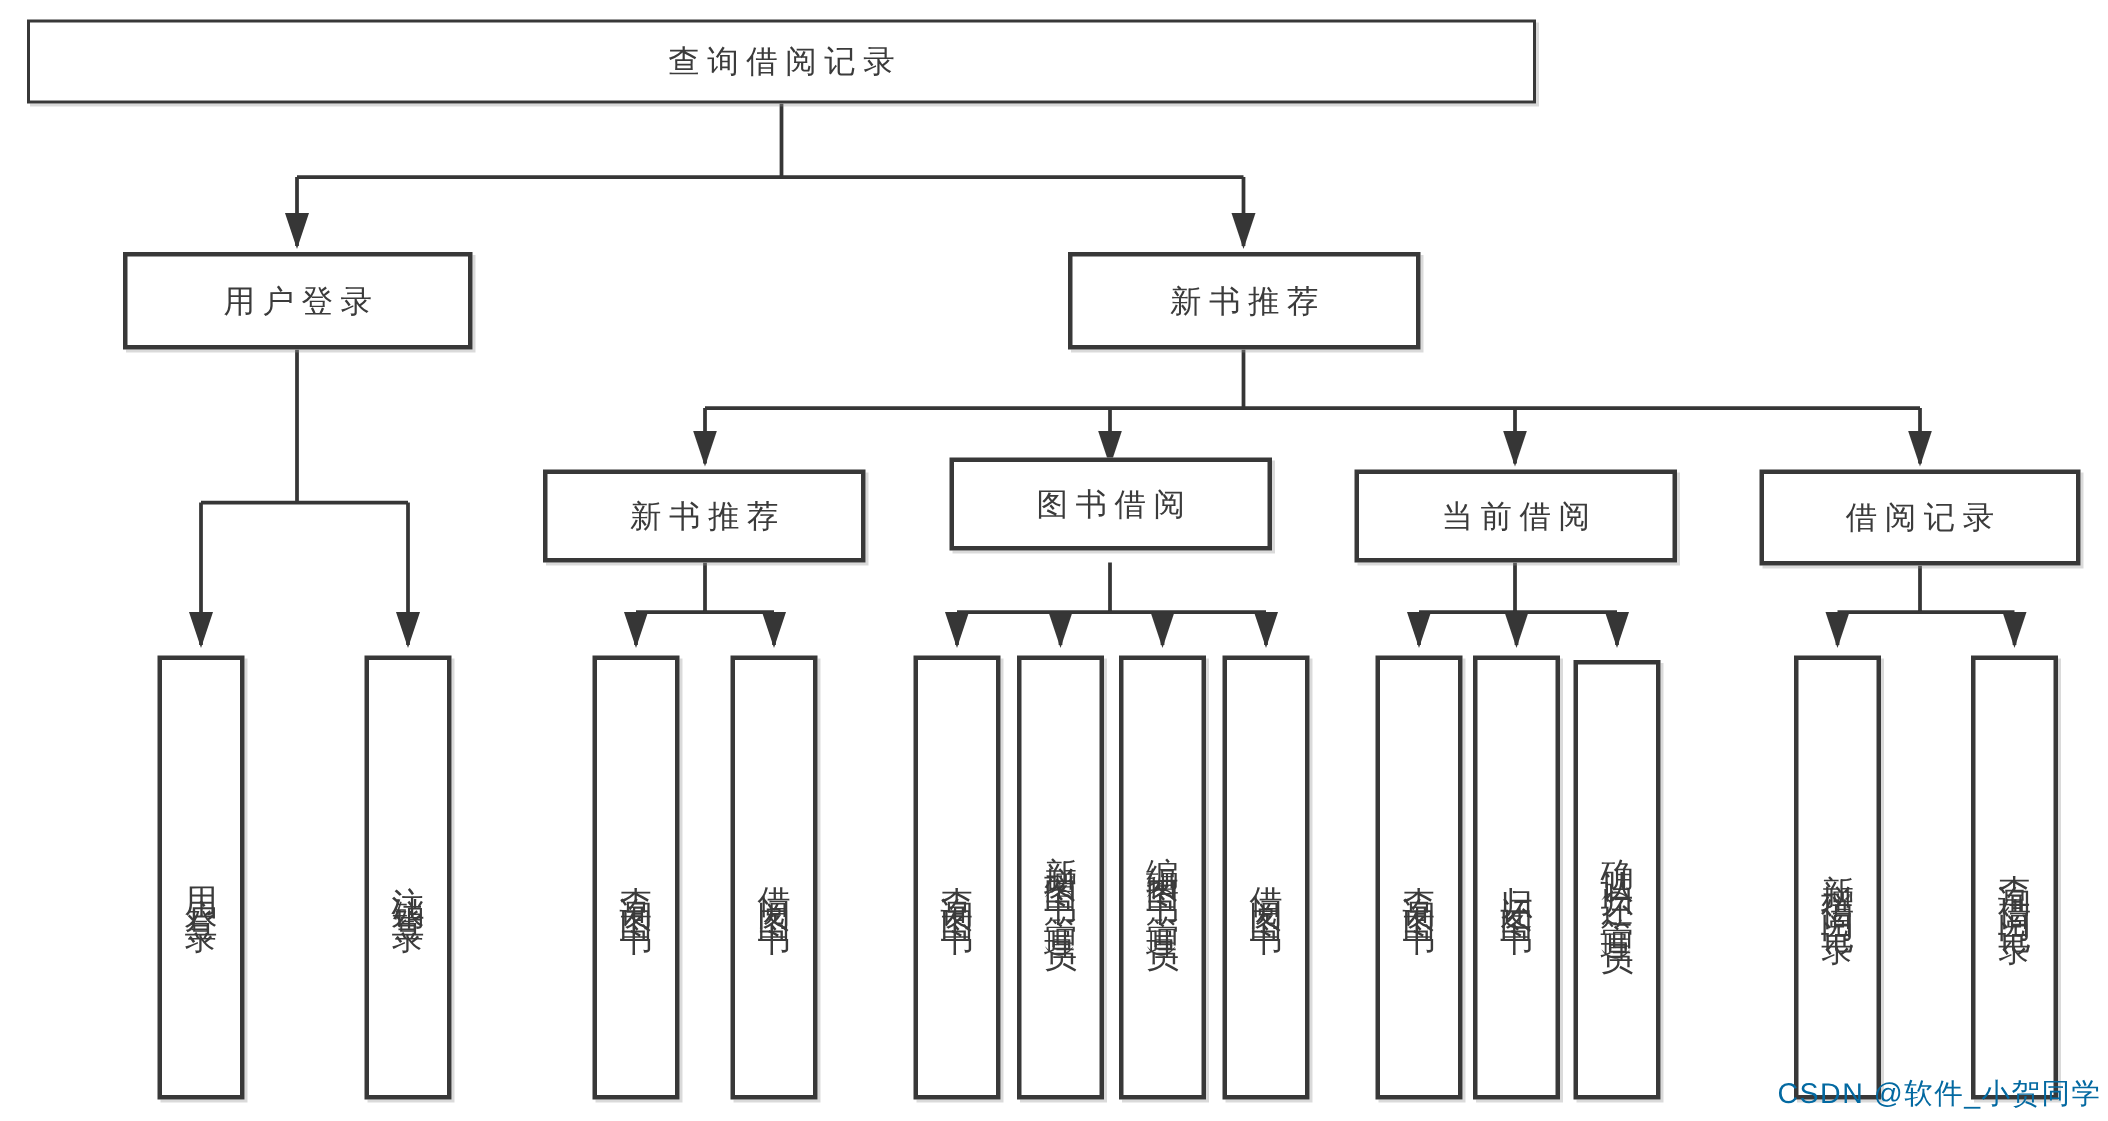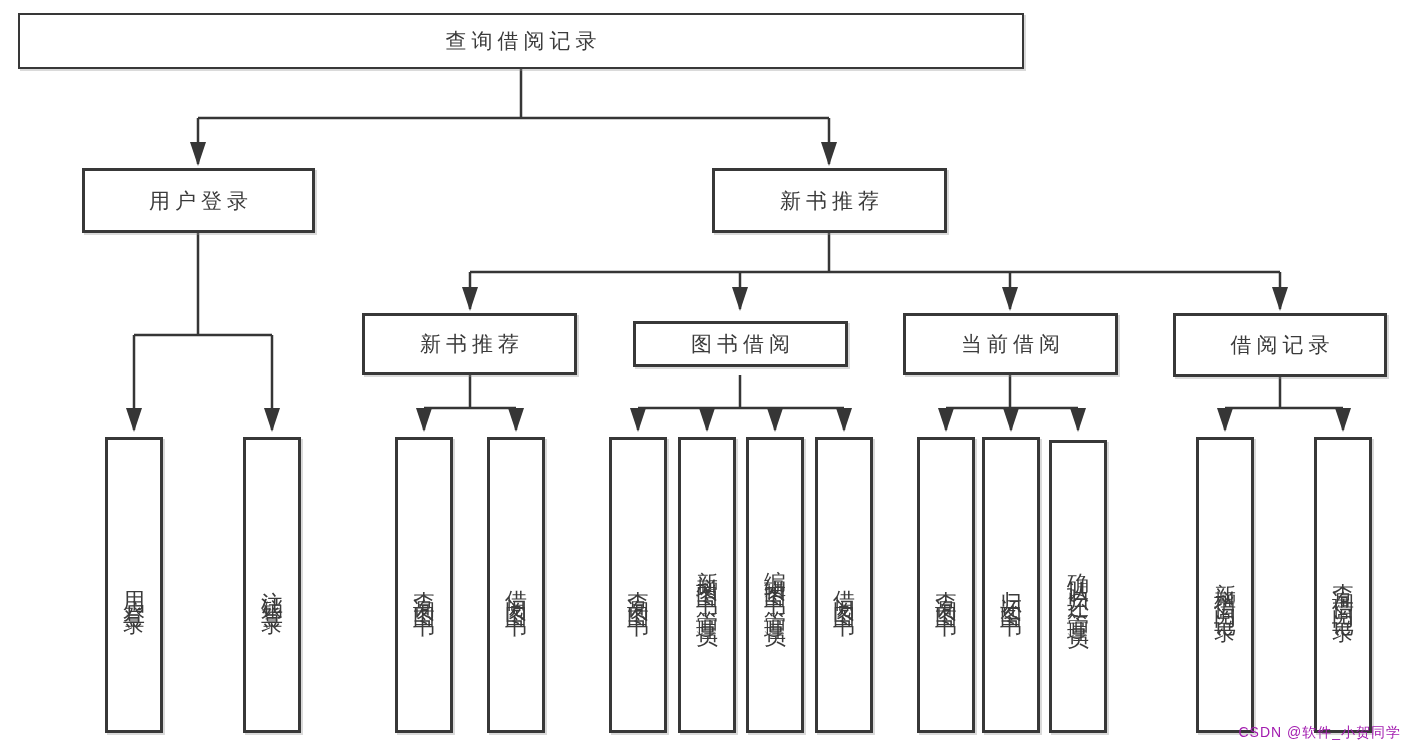--- a/index.html
+++ b/index.html
@@ -48,22 +48,22 @@
     letter-spacing: 8px;
     margin-bottom: -8px; 
     line-height: 1;
     white-space: nowrap;
     color: #3b3b3b;
   }
   .watermark {
     position: absolute;
     right: 4px;
     bottom: 5px;
-    font-size: 14px;
-    color: #a21caf;
+    font-size: 19px;
+    color: #0369a1;
     letter-spacing: 1px;
     white-space: nowrap;
     z-index: 5;
   }
 </style>
 </head>
 <body>
 
 <div class="canvas">
 
@@ -115,21 +115,21 @@
   <div class="node" style="left:82px; top:168px; width:233px; height:65px;">
     <span class="hlabel">用户登录</span>
   </div>
   <div class="node" style="left:712px; top:168px; width:235px; height:65px;">
     <span class="hlabel">新书推荐</span>
   </div>
 
   <div class="node" style="left:362px; top:313px; width:215px; height:62px;">
     <span class="hlabel">新书推荐</span>
   </div>
-  <div class="node" style="left:633px; top:321px; width:215px; height:46px;">
+  <div class="node" style="left:633px; top:305px; width:215px; height:62px;">
     <span class="hlabel">图书借阅</span>
   </div>
   <div class="node" style="left:903px; top:313px; width:215px; height:62px;justify-content:center;">
     <span class="hlabel">当前借阅</span>
   </div>
   <div class="node" style="left:1173px; top:313px; width:214px; height:64px;">
     <span class="hlabel">借阅记录</span>
   </div>
 
   <div class="node" style="left:105px; top:437px; width:58px; height:296px;">

